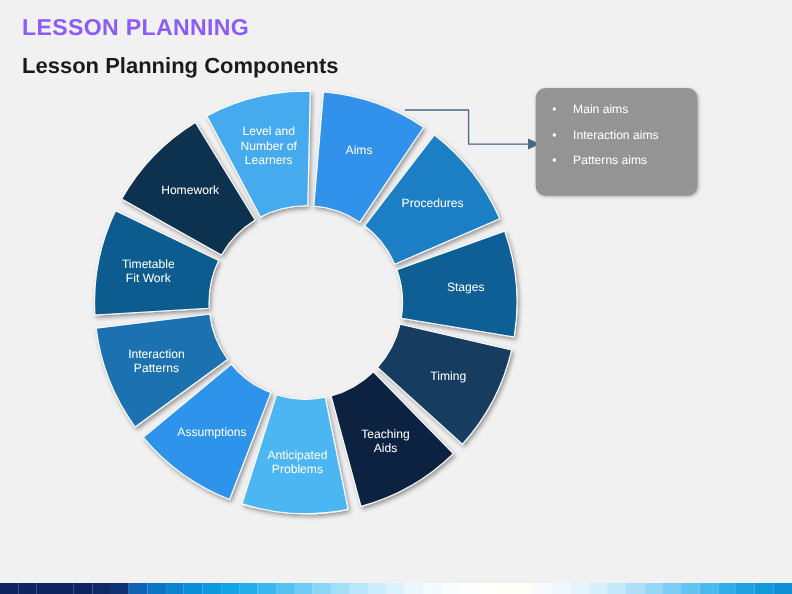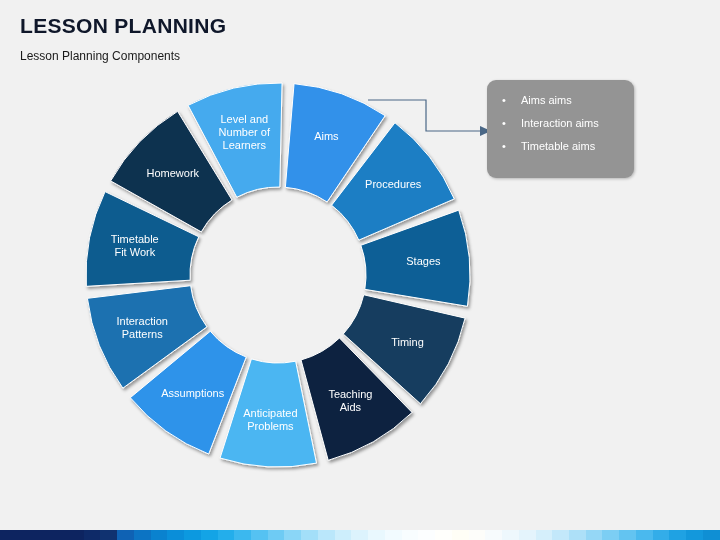--- a/index.html
+++ b/index.html
@@ -24,30 +24,30 @@
     background: #f1f1f1;
   }
 
   
   #title {
     position: absolute;
     left: 20px;
     top: 14px;
     font-size: 21px;
     font-weight: bold;
-    color: #0f172a;
+    color: #8b5cf6;
     letter-spacing: 0.3px;
     white-space: nowrap;
   }
   #subtitle {
     position: absolute;
     left: 20px;
     top: 49px;
-    font-size: 12px;
-    font-weight: normal;
+    font-size: 20px;
+    font-weight: bold;
     color: #1a1a1a;
     white-space: nowrap;
   }
 
   
   #donut-wrap {
     position: absolute;
     left: 0px;
     top: 0px;
     width: 560px;
@@ -168,23 +168,23 @@
     </svg>
   </div>
 
   <svg id="connector" viewBox="0 0 150 70" xmlns="http://www.w3.org/2000/svg">
     <polyline id="connector-path" points="18,15 76,15 76,46 130,46" fill="none" stroke="#4a6786" stroke-width="1.2"></polyline>
     <polygon id="connector-arrow" points="130,41 141,46 130,51" fill="#4a6786"></polygon>
   </svg>
 
   <div id="callout" style="background: rgb(148, 148, 148);">
     <ul id="callout-list">
-        <li><span class="bullet">•</span><span>Aims aims</span></li>
+        <li><span class="bullet">•</span><span>Main aims</span></li>
         <li><span class="bullet">•</span><span>Interaction aims</span></li>
-        <li><span class="bullet">•</span><span>Timetable aims</span></li>
+        <li><span class="bullet">•</span><span>Patterns aims</span></li>
       </ul>
   </div>
 
   <div id="bottom-bar">
       <div class="chunk" style="width: 16.7442px; background: rgb(13, 36, 96);"></div>
       <div class="chunk" style="width: 16.7442px; background: rgb(13, 36, 96);"></div>
       <div class="chunk" style="width: 16.7442px; background: rgb(13, 36, 96);"></div>
       <div class="chunk" style="width: 16.7442px; background: rgb(13, 36, 96);"></div>
       <div class="chunk" style="width: 16.7442px; background: rgb(13, 36, 96);"></div>
       <div class="chunk" style="width: 16.7442px; background: rgb(14, 42, 104);"></div>

